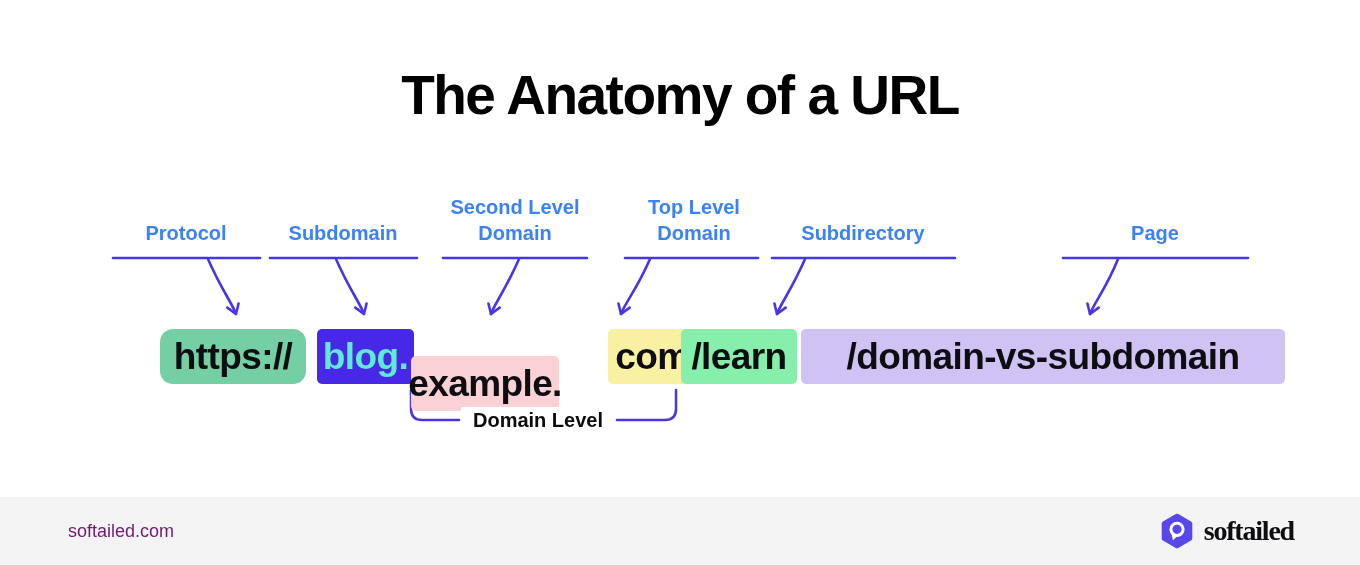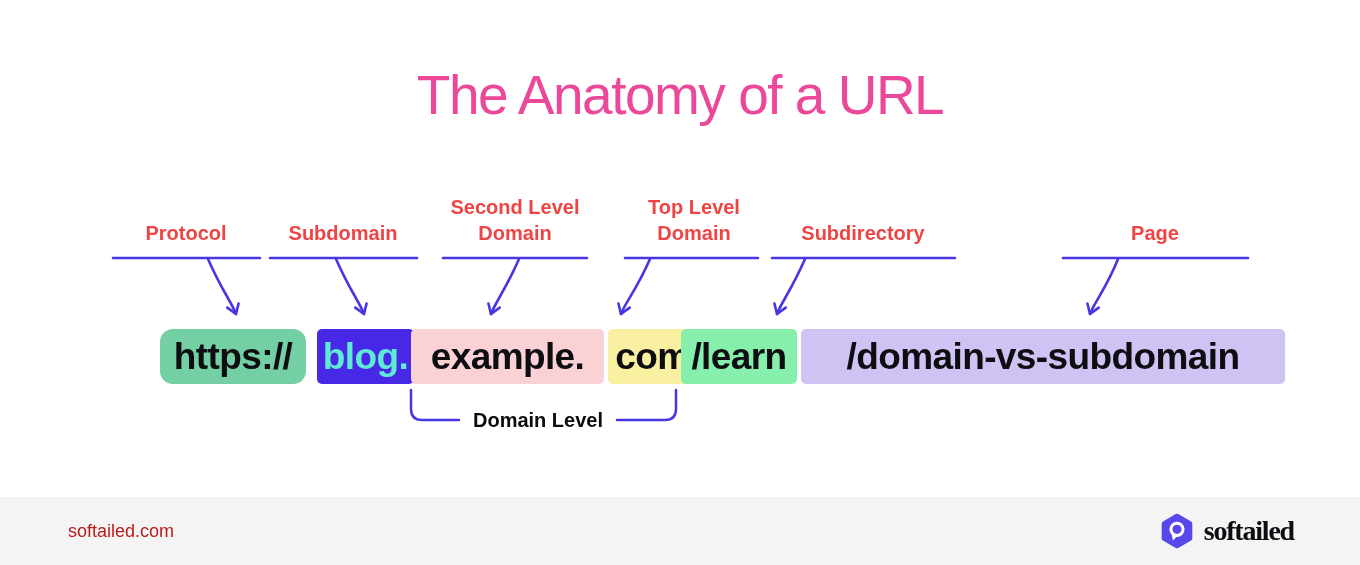--- a/index.html
+++ b/index.html
@@ -2,65 +2,65 @@
 <html><head>
 <meta charset="utf-8">
 <style>
   html,body{margin:0;padding:0;background:#ffffff;}
   .canvas{
     position:relative;width:1360px;height:565px;background:#ffffff;overflow:hidden;
     font-family:"Liberation Sans", sans-serif;color:#0b0b10;
   }
   .title{
     position:absolute;left:0;top:63px;width:1360px;margin:0;
-    text-align:center;font-size:55px;font-weight:400;letter-spacing:-1.5px;color:#ec4899;
+    text-align:center;font-size:55px;font-weight:700;letter-spacing:-1.5px;color:#000000;
   }
   
   .label{
     position:absolute;top:185px;height:61px;width:220px;
     display:flex;align-items:flex-end;justify-content:center;
     font-size:20px;font-weight:700;line-height:26px;text-align:center;
-    white-space:pre-line;color:#ef4444;
+    white-space:pre-line;color:#3b82f6;
   }
   .lbl-protocol{left:76px;}
   .lbl-subdomain{left:233px;}
   .lbl-sld{left:405px;}
   .lbl-tld{left:584px;}
   .lbl-subdirectory{left:753px;}
   .lbl-page{left:1045px;}
 
   .overlay{position:absolute;left:0;top:0;width:1360px;height:565px;pointer-events:none;}
   .accent-stroke{stroke:#4936e3;fill:none;}
 
   
   .seg{
     position:absolute;top:329px;height:55px;border-radius:5px;
     display:flex;align-items:center;justify-content:center;
     font-size:37px;font-weight:700;letter-spacing:-0.6px;color:#0d0d12;
   }
   .seg-protocol{left:160px;width:146px;background:#74cfa4;border-radius:13px;}
   .seg-subdomain{left:317px;width:97px;background:#4728e6;color:#5eead4;}
-  .seg-sld{left:411px;width:193px;background:#fad2d5;}
+  .seg-sld{left:411px;width:148px;background:#fad2d5;margin-top:27px;}
   .seg-tld{left:588px;width:89px;background:#f9f0a2;margin-left:20px;}
   .seg-subdirectory{left:681px;width:116px;background:#86efac;}
   .seg-page{left:801px;width:484px;background:#d0c3f3;}
 
   .bracket-label{
     position:absolute;left:461px;top:407px;width:154px;height:26px;
     display:flex;align-items:center;justify-content:center;
     font-size:20px;font-weight:700;color:#0b0b10;background:#ffffff;
   }
 
   
   .footer{
     position:absolute;left:0;top:497px;width:1360px;height:68px;background:#f4f4f4;
   }
   .footer-site{
     position:absolute;left:68px;top:0;height:68px;display:flex;align-items:center;
-    font-size:18px;font-weight:500;color:#b91c1c;
+    font-size:18px;font-weight:500;color:#701a75;
   }
   .brand{
     position:absolute;right:66px;top:0;height:68px;display:flex;align-items:center;gap:9px;font-family:Liberation Serif, serif;
   }
   .brand-text{
     font-size:28px;font-weight:700;letter-spacing:-1.2px;color:#0d0d12;
   }
 </style>
 </head>
 <body>

